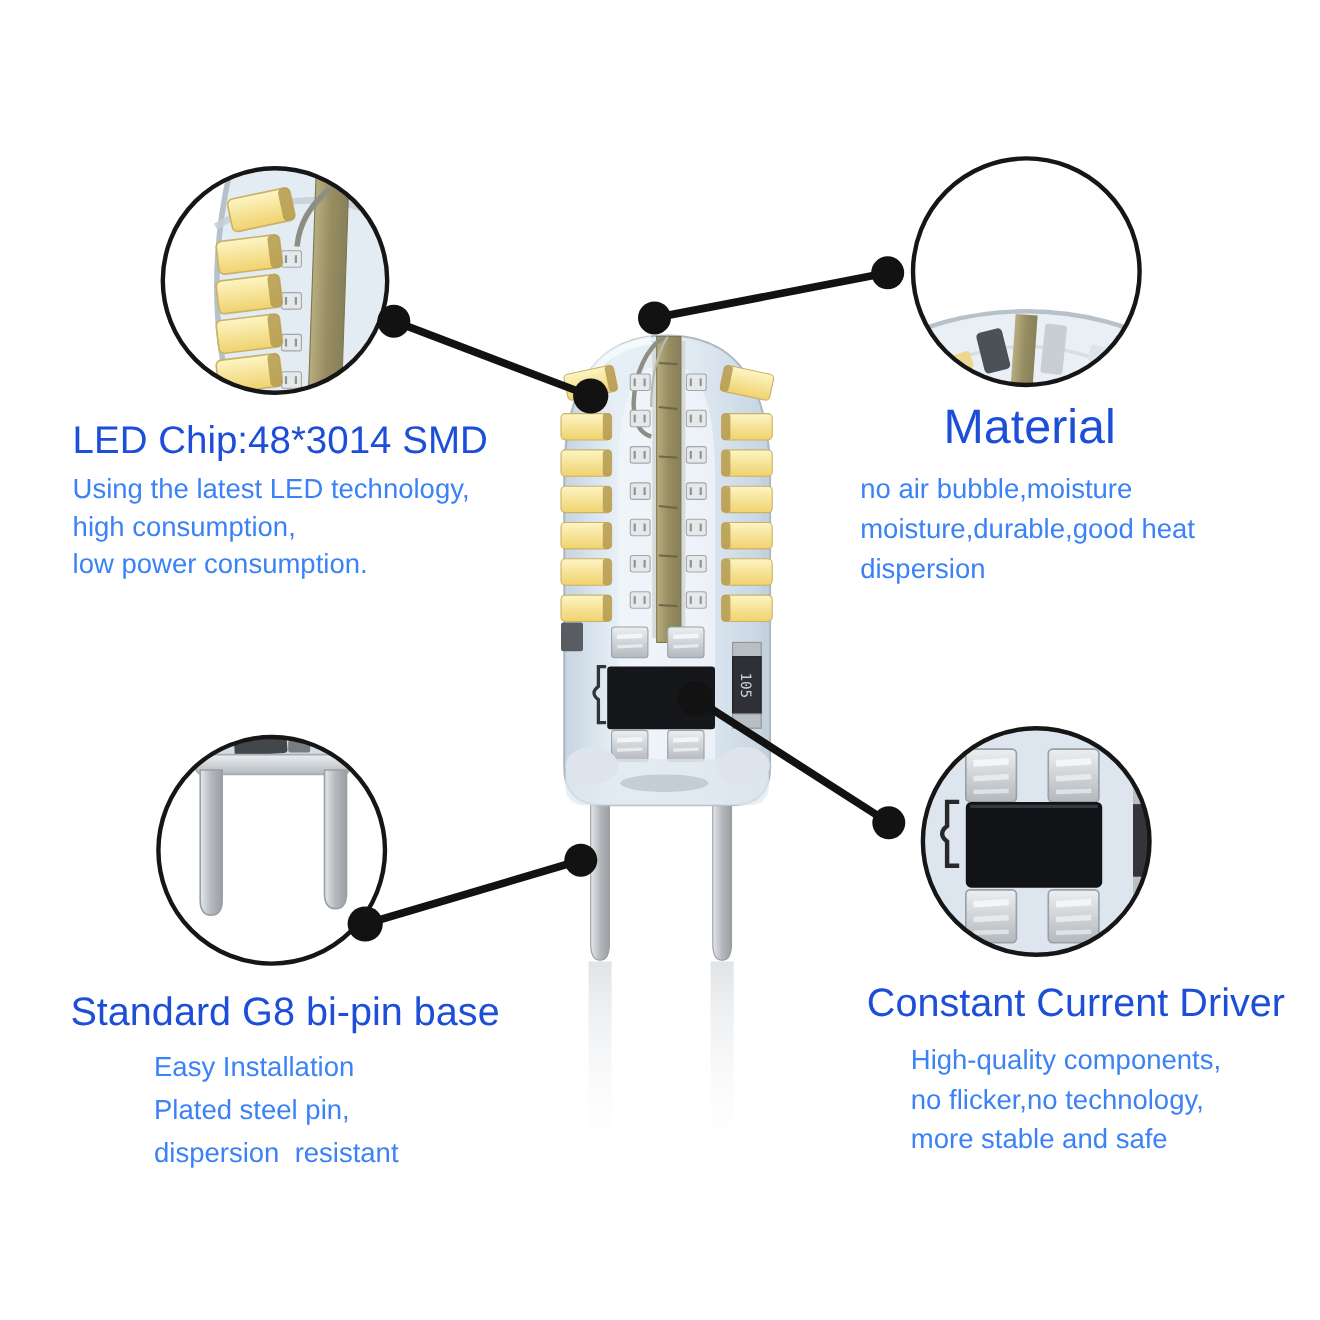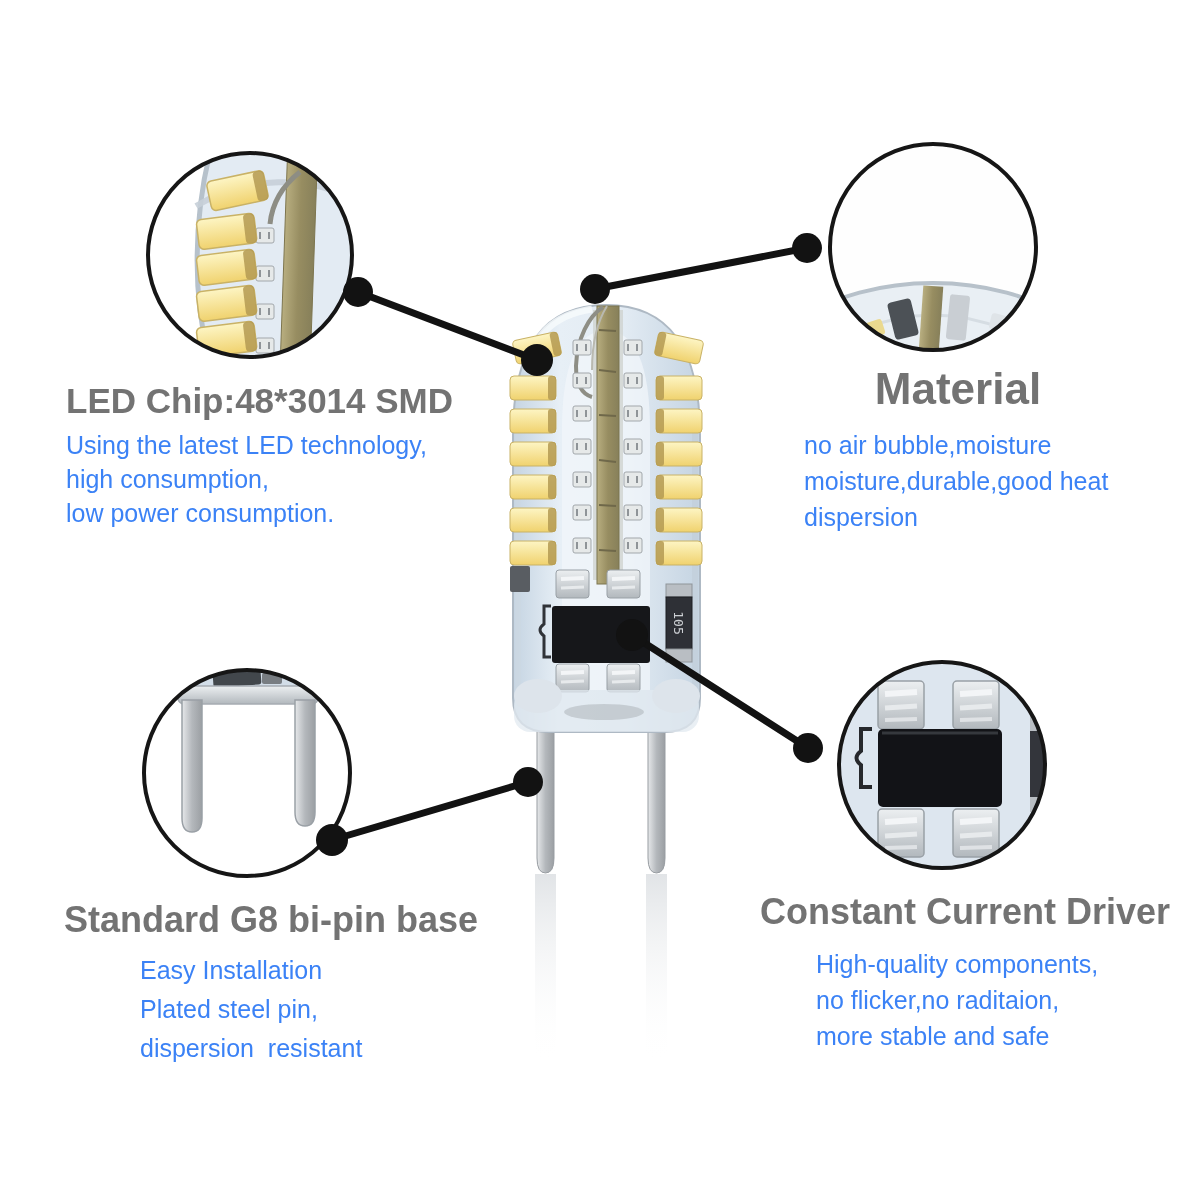--- a/index.html
+++ b/index.html
@@ -1,37 +1,37 @@
 <!DOCTYPE html>
 <html><head>
 <meta charset="utf-8">
 <style>
   *{margin:0;padding:0;box-sizing:border-box}
   html,body{background:#ffffff}
   .canvas{position:relative;width:1200px;height:1200px;background:#ffffff;overflow:hidden;
           font-family:"Liberation Sans",sans-serif;color:#212121}
   .art{position:absolute;left:0;top:0}
   .tb{position:absolute}
-  .tb h2{font-weight:700;line-height:1.15;color:#737373;white-space:pre}
+  .tb h2{font-weight:400;line-height:1.15;color:#1d4ed8;white-space:pre}
   .tb p{font-size:25px;color:#3b82f6;white-space:pre-wrap}
   #sec-led{left:66px;top:381px}
   #sec-led h2{font-size:35px}
   #sec-led .lines{margin-top:7px}
   #sec-led p{line-height:34px}
-  #sec-material{left:782px;top:364px;width:352px}
+  #sec-material{left:760px;top:364px;width:352px}
   #sec-material h2{font-size:44px;text-align:center}
   #sec-material .lines{margin-top:12px;margin-left:22px}
   #sec-material p{line-height:36px}
   #sec-base{left:64px;top:899px}
   #sec-base h2{font-size:36px}
   #sec-base .lines{margin-top:11px;margin-left:76px}
   #sec-base p{line-height:39px}
-  #sec-driver{left:760px;top:891px}
+  #sec-driver{left:788px;top:891px}
   #sec-driver h2{font-size:36px}
-  #sec-driver .lines{margin-top:14px;margin-left:56px}
+  #sec-driver .lines{margin-top:14px;margin-left:40px}
   #sec-driver p{line-height:36px}
   .art text{font-family:"DejaVu Sans Mono",monospace}
 </style>
 </head>
 <body>
 
 <div class="canvas">
 
 <svg class="art" width="1200" height="1200" viewBox="0 0 1200 1200">
   <defs>
@@ -301,18 +301,18 @@
     <p>Easy Installation</p>
     <p>Plated steel pin,</p>
     <p>dispersion  resistant</p>
   </div>
 </div>
 
 <div class="tb" id="sec-driver">
   <h2>Constant Current Driver</h2>
   <div class="lines">
     <p>High-quality components,</p>
-    <p>no flicker,no raditaion,</p>
+    <p>no flicker,no technology,</p>
     <p>more stable and safe</p>
   </div>
 </div>
 
 </div>
 
 </body></html>

